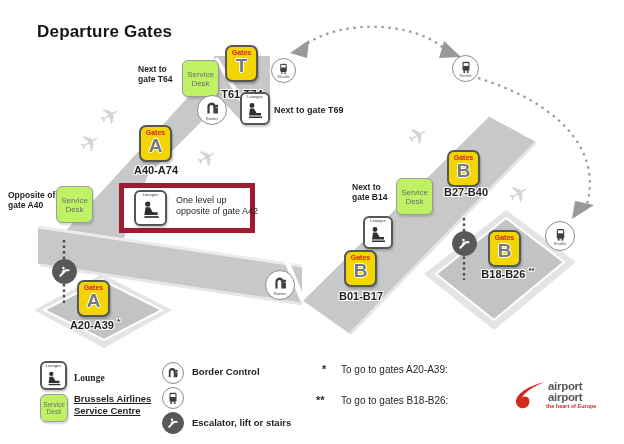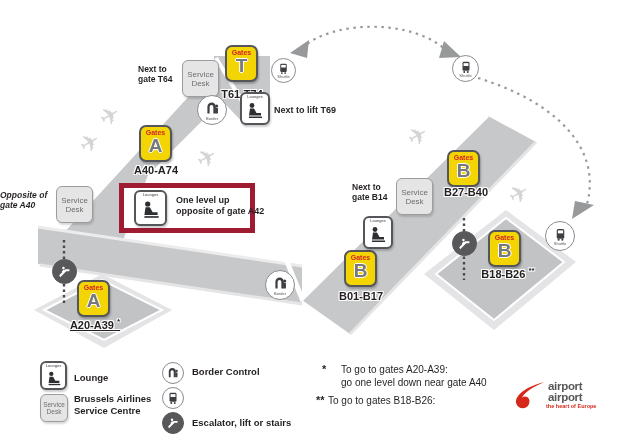--- a/index.html
+++ b/index.html
@@ -10,38 +10,38 @@
   
   .gate-sign{width:33px;height:37px;background:#f3d503;border:2px solid #55565a;border-radius:7px;
              box-sizing:border-box;text-align:center;box-shadow:1px 2px 2px rgba(0,0,0,.25);}
   .gate-sign .w{font-size:7px;font-weight:bold;color:#d2232a;line-height:9px;margin-top:1px;}
   .gate-sign .l{font-size:19px;font-weight:bold;color:#77787b;line-height:18px;
                 text-shadow:1px 0 #fff,-1px 0 #fff,0 1px #fff,0 -1px #fff;}
   .range{font-size:11px;font-weight:bold;color:#231f20;white-space:nowrap;text-align:center;
          text-shadow:1px 1px 0 #fff,-1px -1px 0 #fff,1px -1px 0 #fff,-1px 1px 0 #fff;}
   .range sup{font-size:8px;}
   
-  .desk{width:37px;height:37px;background:#e5e5e5;border:1.5px solid #9a9ca0;border-radius:6px;box-sizing:border-box;
+  .desk{width:37px;height:37px;background:#bef264;border:1.5px solid #9a9ca0;border-radius:6px;box-sizing:border-box;
         color:#6d6e70;font-size:8px;line-height:9px;display:flex;align-items:center;justify-content:center;
         text-align:center;box-shadow:1px 2px 2px rgba(0,0,0,.15);}
   .note{font-size:8.5px;font-weight:bold;color:#231f20;line-height:10px;}
   .note.right{text-align:left;}
   
   .lounge{background:#fff;border:2px solid #55565a;border-radius:6px;box-sizing:border-box;
           display:flex;flex-direction:column;align-items:center;box-shadow:1px 2px 2px rgba(0,0,0,.2);}
   .lounge .t{font-size:4px;color:#3a3a3a;line-height:6px;}
   
   .circ{border-radius:50%;background:#fff;border:1.5px solid #8a8c8f;box-sizing:border-box;
         display:flex;flex-direction:column;align-items:center;justify-content:center;}
   .circ .t{font-size:4px;color:#55565a;line-height:4px;}
   .circ.dark{background:#58585a;border-color:#58585a;}
   
   #highlight-box{left:119px;top:183px;width:136px;height:50px;border:5px solid #9e1b32;
                  background:#fff;box-sizing:border-box;}
-  .hl-text{font-size:9px;font-weight:bold;line-height:11px;color:#231f20;}
+  .hl-text{font-size:9px;font-weight:normal;line-height:11px;color:#231f20;}
   
   .plane{font-size:24px;color:#d4d4d6;transform:rotate(-30deg);line-height:24px;}
   
   .leg-label{font-size:9.5px;font-weight:bold;color:#231f20;line-height:12px;}
   .fn-sym{font-size:11px;font-weight:bold;color:#231f20;}
   .fn-text{font-size:10px;font-weight:normal;color:#231f20;line-height:12.5px;}
   #logo{left:512px;top:381px;display:flex;align-items:flex-start;}
   .logo-words{margin-left:2px;font-size:11.5px;font-weight:bold;color:#58585a;line-height:10.5px;letter-spacing:-.3px;}
   .logo-tag{font-size:5.5px;color:#d5281b;margin-top:1px;font-weight:bold;}
 </style>
@@ -81,20 +81,21 @@
     <path d="M 478 78 C 556 102 602 148 587 204" fill="none" stroke="#9b9b9d" stroke-width="2.2" stroke-dasharray="2.5 4.5"></path>
     <polygon points="575,201 594,205 572,219" fill="#97999b"></polygon>
   </svg>
 
   <div class="abs plane" style="left:100px;top:104px">✈</div>
   <div class="abs plane" style="left:80px;top:131px">✈</div>
   <div class="abs plane" style="left:197px;top:146px">✈</div>
   <div class="abs plane" style="left:408px;top:124px">✈</div>
   <div class="abs plane" style="left:509px;top:182px">✈</div>
 
+  <div class="abs" id="page-title">Departure Gates</div>
 
   <div class="abs" id="highlight-box"></div>
   <div class="abs lounge" style="left:134px;top:190px;width:33px;height:36px;">
     <div class="t">Lounges</div>
     <svg width="22" height="22" viewBox="0 0 20 20" fill="#2e2f33">
         <circle cx="7" cy="5.5" r="2.4"></circle>
         <path d="M5 8.5 h4 l2.5 4.5 h4.5 v2.5 H4 z"></path>
         <path d="M4 16.5 h13 v1.5 h-13 z"></path>
       </svg>
   </div>
@@ -112,21 +113,21 @@
   <div class="abs gate-sign" style="left:139px;top:125px;">
     <div class="w">Gates</div>
     <div class="l">A</div>
   </div>
   <div class="abs range" style="left:132px;top:164px;width:48px;">A40-A74</div>
 
   <div class="abs gate-sign" style="left:77px;top:280px;">
     <div class="w">Gates</div>
     <div class="l">A</div>
   </div>
-  <div class="abs range" style="left:64px;top:317px;width:62px;text-decoration:underline;">
+  <div class="abs range" style="left:64px;top:317px;width:62px;">
     <span>A20-A39</span> <sup>*</sup>
   </div>
 
   <div class="abs gate-sign" style="left:344px;top:250px;">
     <div class="w">Gates</div>
     <div class="l">B</div>
   </div>
   <div class="abs range" style="left:337px;top:290px;width:48px;">B01-B17</div>
 
   <div class="abs gate-sign" style="left:447px;top:150px;">
@@ -140,34 +141,34 @@
     <div class="l">B</div>
   </div>
   <div class="abs range" style="left:472px;top:266px;width:72px;">
     <span>B18-B26</span> <sup>**</sup>
   </div>
 
   <div class="abs desk" style="left:182px;top:60px;">Service Desk</div>
   <div class="abs note right" style="left:138px;top:64px;width:41px;">Next to gate T64</div>
 
   <div class="abs desk" style="left:56px;top:186px;">Service Desk</div>
-  <div class="abs note right" style="left:0;top:190px;width:49px;font-style:italic;">Opposite of gate A40</div>
+  <div class="abs note right" style="left:8px;top:190px;width:49px;">Opposite of gate A40</div>
 
   <div class="abs desk" style="left:396px;top:178px;">Service Desk</div>
   <div class="abs note right" style="left:352px;top:182px;width:41px;">Next to gate B14</div>
 
   <div class="abs lounge" style="left:240px;top:92px;width:30px;height:33px;">
     <div class="t">Lounges</div>
     <svg width="20" height="20" viewBox="0 0 20 20" fill="#2e2f33">
         <circle cx="7" cy="5.5" r="2.4"></circle>
         <path d="M5 8.5 h4 l2.5 4.5 h4.5 v2.5 H4 z"></path>
         <path d="M4 16.5 h13 v1.5 h-13 z"></path>
       </svg>
   </div>
-  <div class="abs note" style="left:274px;top:105px;white-space:nowrap;font-size:9px;">Next to lift T69</div>
+  <div class="abs note" style="left:274px;top:105px;white-space:nowrap;font-size:9px;">Next to gate T69</div>
 
   <div class="abs lounge" style="left:363px;top:216px;width:30px;height:33px;">
     <div class="t">Lounges</div>
     <svg width="20" height="20" viewBox="0 0 20 20" fill="#2e2f33">
         <circle cx="7" cy="5.5" r="2.4"></circle>
         <path d="M5 8.5 h4 l2.5 4.5 h4.5 v2.5 H4 z"></path>
         <path d="M4 16.5 h13 v1.5 h-13 z"></path>
       </svg>
   </div>
 
@@ -232,24 +233,24 @@
   </div>
 
   <div class="abs lounge" style="left:40px;top:361px;width:27px;height:29px;">
     <div class="t">Lounges</div>
     <svg width="18" height="18" viewBox="0 0 20 20" fill="#2e2f33">
         <circle cx="7" cy="5.5" r="2.4"></circle>
         <path d="M5 8.5 h4 l2.5 4.5 h4.5 v2.5 H4 z"></path>
         <path d="M4 16.5 h13 v1.5 h-13 z"></path>
       </svg>
   </div>
-  <div class="abs leg-label" style="left:74px;top:372px;">Lounge</div>
+  <div class="abs leg-label" style="left:74px;top:372px;font-family:Liberation Serif, serif;">Lounge</div>
 
   <div class="abs desk" style="left:40px;top:394px;width:28px;height:28px;font-size:6.5px;line-height:7.5px;">Service Desk</div>
-  <div class="abs leg-label" style="left:74px;top:393px;width:96px;">Brussels Airlines Service Centre</div>
+  <div class="abs leg-label" style="left:74px;top:393px;width:96px;text-decoration:underline;">Brussels Airlines Service Centre</div>
 
   <div class="abs circ" style="left:162px;top:362px;width:22px;height:22px;">
     <svg width="14" height="14" viewBox="0 0 20 20" fill="#3d3e42">
         <path d="M4 16 V8 a5 5 0 0 1 10 0 v8 h-3 V8.2 a2.2 2.2 0 0 0 -4.4 0 V16 z"></path>
         <circle cx="15" cy="7" r="1.8"></circle>
         <rect x="13.6" y="9.2" width="2.8" height="6.8" rx="1"></rect>
       </svg>
   </div>
   <div class="abs leg-label" style="left:192px;top:366px;">Border Control</div>
 
@@ -267,24 +268,23 @@
         <path d="M3 15 l8 -8 h5.5 v2.6 h-4.2 l-8 8 z"></path>
         <circle cx="8.6" cy="5.4" r="1.7"></circle>
         <rect x="7.2" y="7.4" width="2.6" height="4.4" rx="1" transform="rotate(40 8.5 9.6)"></rect>
       </svg>
   </div>
   <div class="abs leg-label" style="left:192px;top:417px;">Escalator, lift or stairs</div>
 
   <div class="abs fn-sym" style="left:322px;top:363px;">*</div>
   <div class="abs fn-text" style="left:341px;top:364px;">
     <div>To go to gates A20-A39:</div>
-    <div>go one level down near gate A40</div>
   </div>
   <div class="abs fn-sym" style="left:316px;top:394px;">**</div>
-  <div class="abs fn-text" style="left:328px;top:395px;">
+  <div class="abs fn-text" style="left:341px;top:395px;">
     <div>To go to gates B18-B26:</div>
   </div>
 
   <div class="abs" id="logo">
     <svg width="34" height="32" viewBox="0 0 32 30">
       <path fill="#d5281b" d="M30 1 C14 5 2 13 4 21 C5.5 26.5 13.5 27.5 16 21.5 C18 16.5 13.5 12.8 9.2 15.6 C12.8 9.5 20 5.2 30 1 Z"></path>
     </svg>
     <div>
       <div class="logo-words">
         <div>airport</div>

